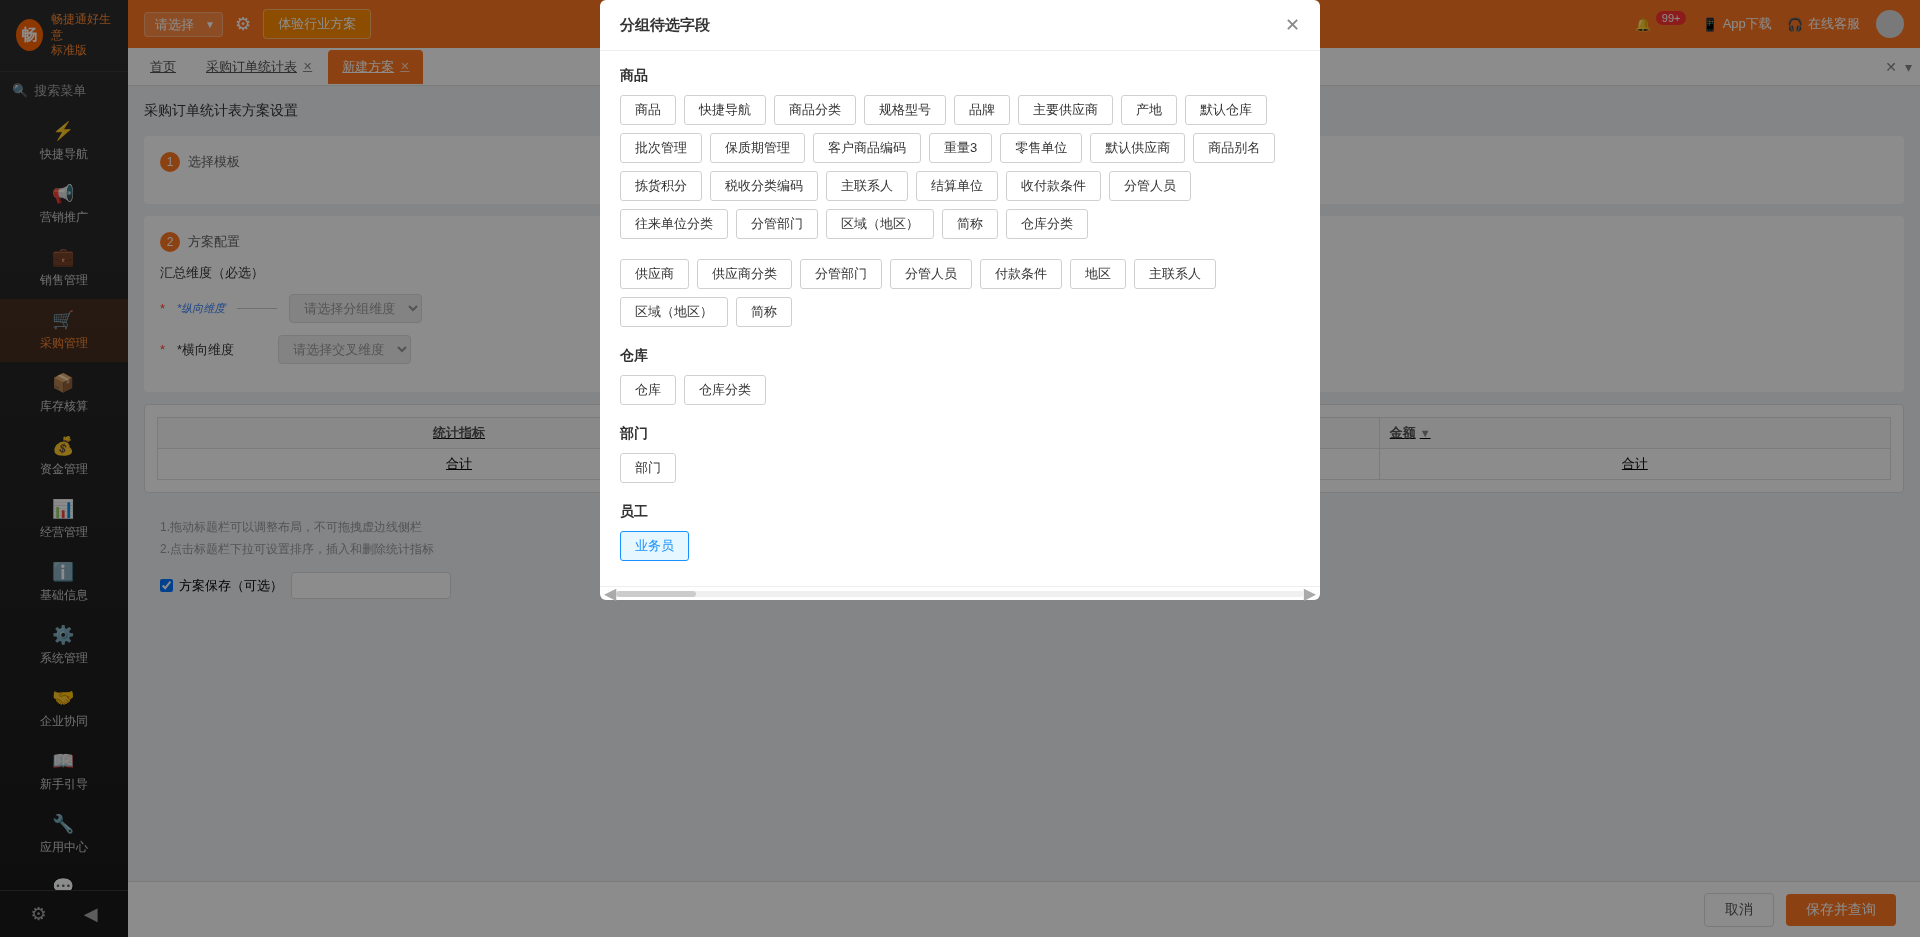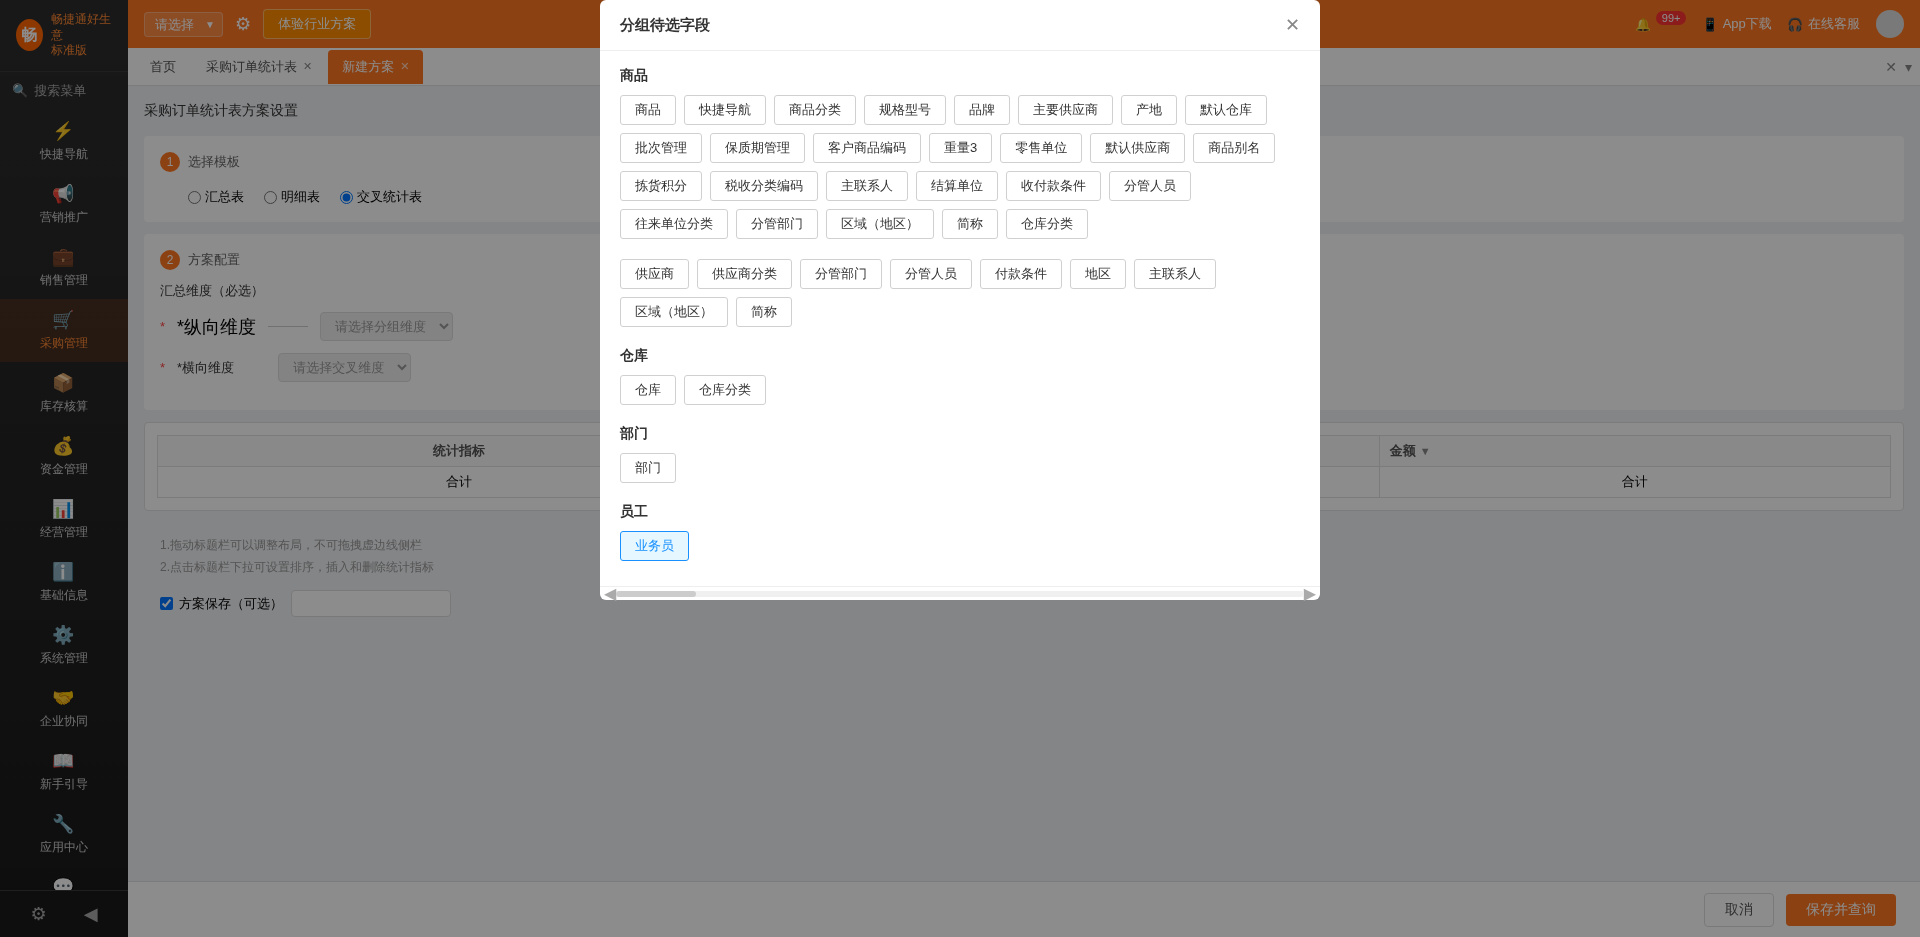--- a/index.html
+++ b/index.html
@@ -48,21 +48,21 @@
     .topbar-right { display: flex; align-items: center; gap: 16px; color: white; font-size: 13px; }
     .topbar-right-item { display: flex; align-items: center; gap: 4px; cursor: pointer; }
     .badge { background: #ff3333; color: white; border-radius: 10px; padding: 1px 6px; font-size: 11px; position: relative; top: -6px; }
     .avatar { width: 28px; height: 28px; background: #ddd; border-radius: 50%; }
 
     
     .tabs-bar {
       position: fixed; left: 128px; top: 48px; right: 0; height: 38px; background: #fff; border-bottom: 1px solid #e0e0e0; display: flex; align-items: center; padding: 0 8px; z-index: 80; gap: 2px;
     }
     .tab {
-      padding: 8px 14px; font-size: 13px; cursor: pointer; border-radius: 4px 4px 0 0; display: flex; align-items: center; gap: 6px; color: #555; white-space: nowrap;
+      padding: 8px 14px; font-size: 13px; cursor: pointer; border-radius: 4px 4px 0 0; display: flex; align-items: center; gap: 6px; color: #555; white-space: nowrap; text-decoration: underline;
     }
     .tab.active { background: #ff7722; color: white; }
     .tab-close { font-size: 11px; color: inherit; opacity: 0.7; }
     .tabs-extra { margin-left: auto; display: flex; align-items: center; gap: 8px; color: #888; font-size: 16px; }
 
     
     .main-content {
       position: fixed; left: 128px; top: 86px; right: 0; bottom: 0; background: #f0f2f5; overflow: auto;
     }
     .page-content { padding: 16px; }
@@ -123,21 +123,21 @@
     
     .modal-scrollbar {
       height: 14px; border-top: 1px solid #eee; display: flex; align-items: center; padding: 0 4px; flex-shrink: 0;
     }
     .scrollbar-track { flex: 1; height: 6px; background: #f0f0f0; border-radius: 3px; position: relative; }
     .scrollbar-thumb { width: 80px; height: 6px; background: #ccc; border-radius: 3px; position: absolute; left: 0; }
 
     
     .indicators-section { background: white; border: 1px solid #e0e0e0; border-radius: 4px; padding: 12px; margin-bottom: 12px; }
     .indicators-header { color: #333; font-size: 13px; font-weight: 500; margin-bottom: 10px; }
-    .indicators-table { width: 100%; border-collapse: collapse; font-size: 13px; }
+    .indicators-table { width: 100%; border-collapse: collapse; font-size: 13px; text-decoration: underline; }
     .indicators-table th, .indicators-table td { border: 1px solid #e0e0e0; padding: 6px 10px; text-align: center; }
     .indicators-table th { background: #fafafa; color: #555; }
     .select-with-arrow { display: flex; align-items: center; gap: 4px; }
     .select-arrow { font-size: 11px; color: #888; }
   </style>
 </head>
 <body>
 
 <div class="sidebar">
   <div class="sidebar-logo">
@@ -261,47 +261,33 @@
   <div class="page-content">
     <div class="page-title">采购订单统计表方案设置</div>
 
     <div class="form-section">
       <div class="steps">
         <div class="step">
           <div class="step-num">1</div>
           <span>选择模板</span>
         </div>
       </div>
-      <div style="display:flex; gap:20px; margin-left:28px;">
-        <label style="display:flex;align-items:center;gap:4px;font-size:13px;cursor:pointer;">
-          <input type="radio" name="template" style=""> 
-            <span>汇总表</span>
-        </label>
-        <label style="display:flex;align-items:center;gap:4px;font-size:13px;cursor:pointer;">
-          <input type="radio" name="template" style=""> 
-            <span>明细表</span>
-        </label>
-        <label style="display:flex;align-items:center;gap:4px;font-size:13px;cursor:pointer;">
-          <input type="radio" name="template" checked="" style=""> 
-            <span>交叉统计表</span>
-        </label>
-      </div>
     </div>
 
     <div class="form-section">
       <div class="step" style="margin-bottom:12px;">
         <div class="step-num">2</div>
         <span>方案配置</span>
       </div>
       <div class="form-row">
         <span style="color:#333;font-size:13px;">汇总维度（必选）</span>
       </div>
       <div class="form-row">
         <span class="required">*</span>
-        <span style="font-size:18px;color:#000000;">*纵向维度</span>
+        <span style="font-size:11px;color:#3b82f6;font-style:italic;">*纵向维度</span>
         <span style="flex:0 0 40px;border-bottom:1px solid #ccc;display:inline-block;"></span>
         <select class="form-select">
           <option>请选择分组维度</option>
         </select>
       </div>
       <div class="form-row">
         <span class="required">*</span>
         <span style="font-size:13px;color:#333;">*横向维度</span>
         <span style="flex:0 0 20px;"></span>
         <select class="form-select">

